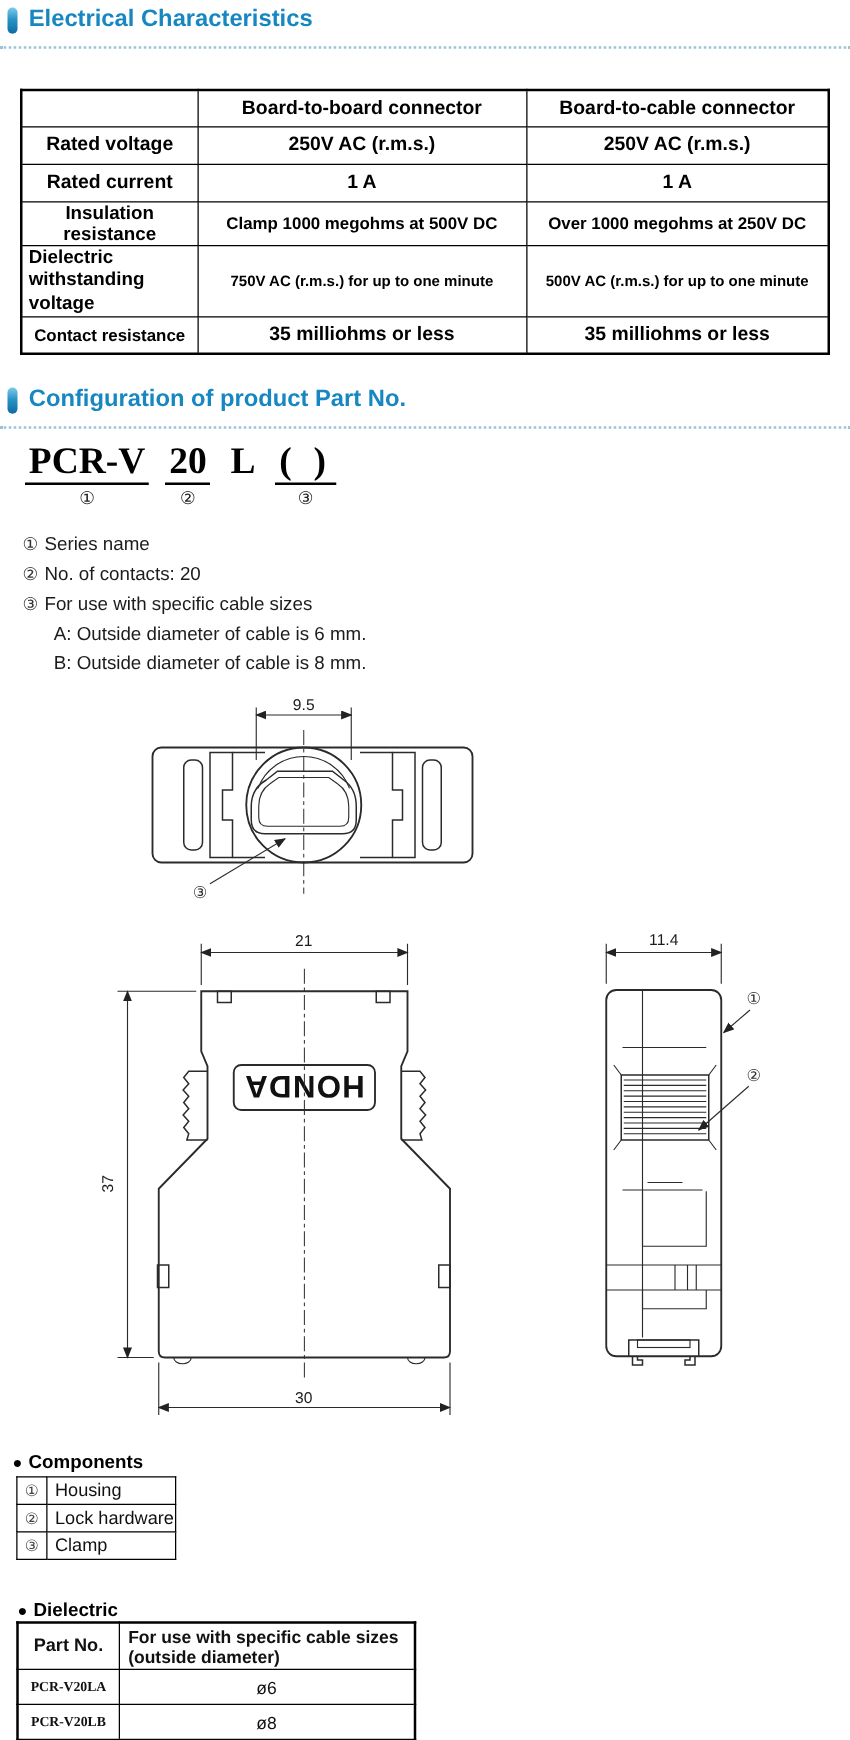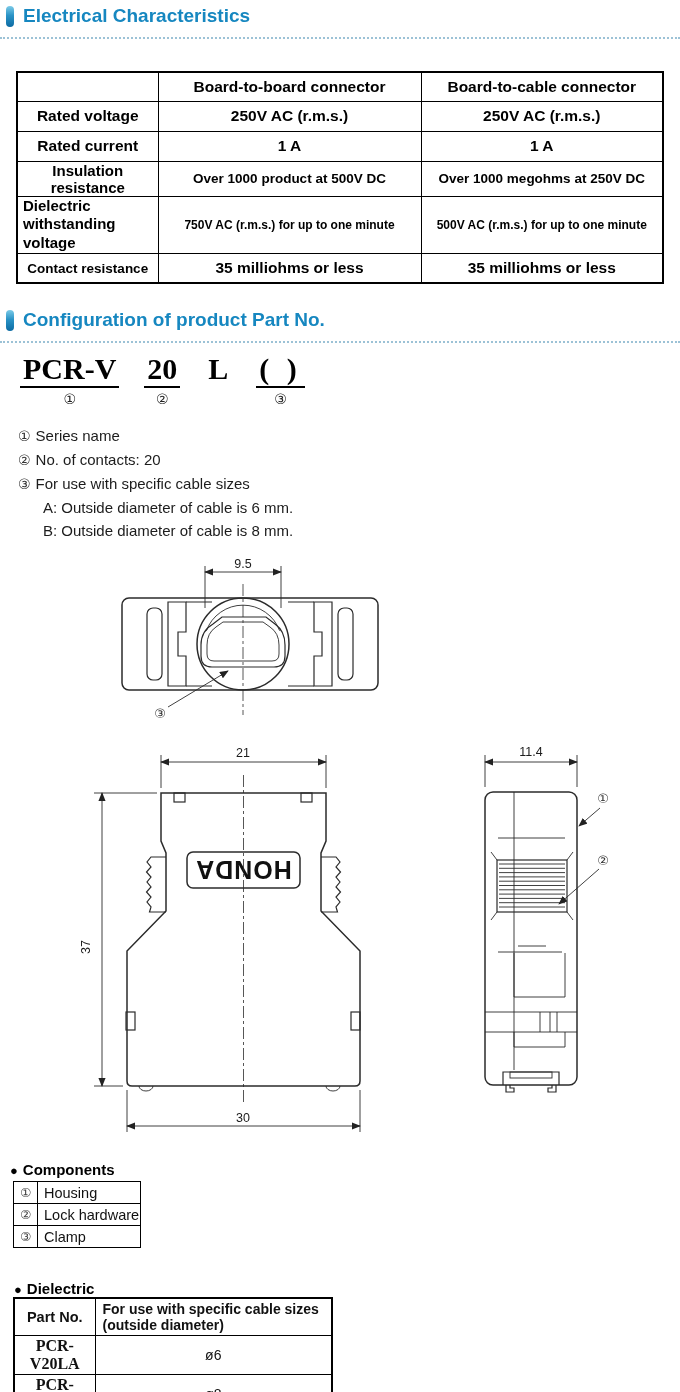--- a/index.html
+++ b/index.html
@@ -18,21 +18,21 @@
   
   .etable{position:absolute;left:16px;top:71px;border-collapse:collapse;
           table-layout:fixed;width:646px;border:2px solid #000;}
   .etable td{border:1px solid #000;text-align:center;font-weight:bold;
              padding:0 2px;color:#000;}
   .fz16{font-size:15.5px;} .fz135{font-size:13.5px;} .fz13{font-size:15px;}
   .fz12{font-size:12px;white-space:nowrap;}
   .cell-left{text-align:left !important;padding-left:5px !important;line-height:1.25;}
 
   
-  #partno{position:absolute;left:20px;top:352px;display:flex;gap:25px;
+  #partno{position:absolute;left:20px;top:352px;display:flex;gap:13px;
           font-family:"Liberation Serif","DejaVu Serif",serif;font-weight:bold;
           font-size:30px;color:#000;}
   .pn-seg{text-align:center;}
   .pn-text{display:block;padding:0 3px 1px;border-bottom:2.5px solid #000;line-height:1.1;}
   .pn-text.no-line{border-bottom:2.5px solid transparent;}
   .pn-paren{letter-spacing:5px;}
   .pn-marker{display:block;margin-top:3px;font-size:14px;font-weight:normal;
              font-family:"DejaVu Sans",sans-serif;color:#222;min-height:17px;}
 
   
@@ -61,21 +61,21 @@
   .ctable td{border:1.5px solid #000;height:21px;font-size:14.5px;padding:0 0 0 6px;}
   .ctable td.cnum{width:23px;text-align:center;padding:0;
                   font-family:"DejaVu Sans",sans-serif;font-size:12.5px;color:#444;}
   #dim-heading{left:14px;top:1280px;}
   .dtable{position:absolute;left:13px;top:1297px;border-collapse:collapse;
           table-layout:fixed;width:318px;border:2px solid #000;}
   .dtable td{border:1px solid #000;text-align:center;}
   .dtable .dh{font-weight:bold;font-size:14.5px;height:34px;}
   .dtable .dh2{text-align:left;padding-left:7px;font-size:14px;line-height:16px;}
   .dtable .dpart{font-family:"Liberation Serif","DejaVu Serif",serif;font-weight:bold;
-                 font-size:16px;height:25px;}
+                 font-size:11px;height:25px;}
   .dtable .dsize{font-size:14px;}
 </style>
 </head>
 <body>
 
 <div id="page">
 
   <div class="section" id="sec1">
     <div class="sec-row">
       <div class="sec-pill"></div>
@@ -101,21 +101,21 @@
       <td class="fz16">250V AC (r.m.s.)</td>
       <td class="fz16">250V AC (r.m.s.)</td>
     </tr>
     <tr style="height:30px">
       <td class="fz16">Rated current</td>
       <td class="fz16">1 A</td>
       <td class="fz16">1 A</td>
     </tr>
     <tr style="height:31px">
       <td class="fz13">Insulation resistance</td>
-      <td class="fz135">Over 1000 product at 500V DC</td>
+      <td class="fz135">Clamp 1000 megohms at 500V DC</td>
       <td class="fz135">Over 1000 megohms at 250V DC</td>
     </tr>
     <tr style="height:46px">
       <td class="fz13 cell-left">Dielectric withstanding voltage</td>
       <td class="fz12">750V AC (r.m.s.) for up to one minute</td>
       <td class="fz12">500V AC (r.m.s.) for up to one minute</td>
     </tr>
     <tr style="height:30px">
       <td class="fz135">Contact resistance</td>
       <td class="fz16">35 milliohms or less</td>

